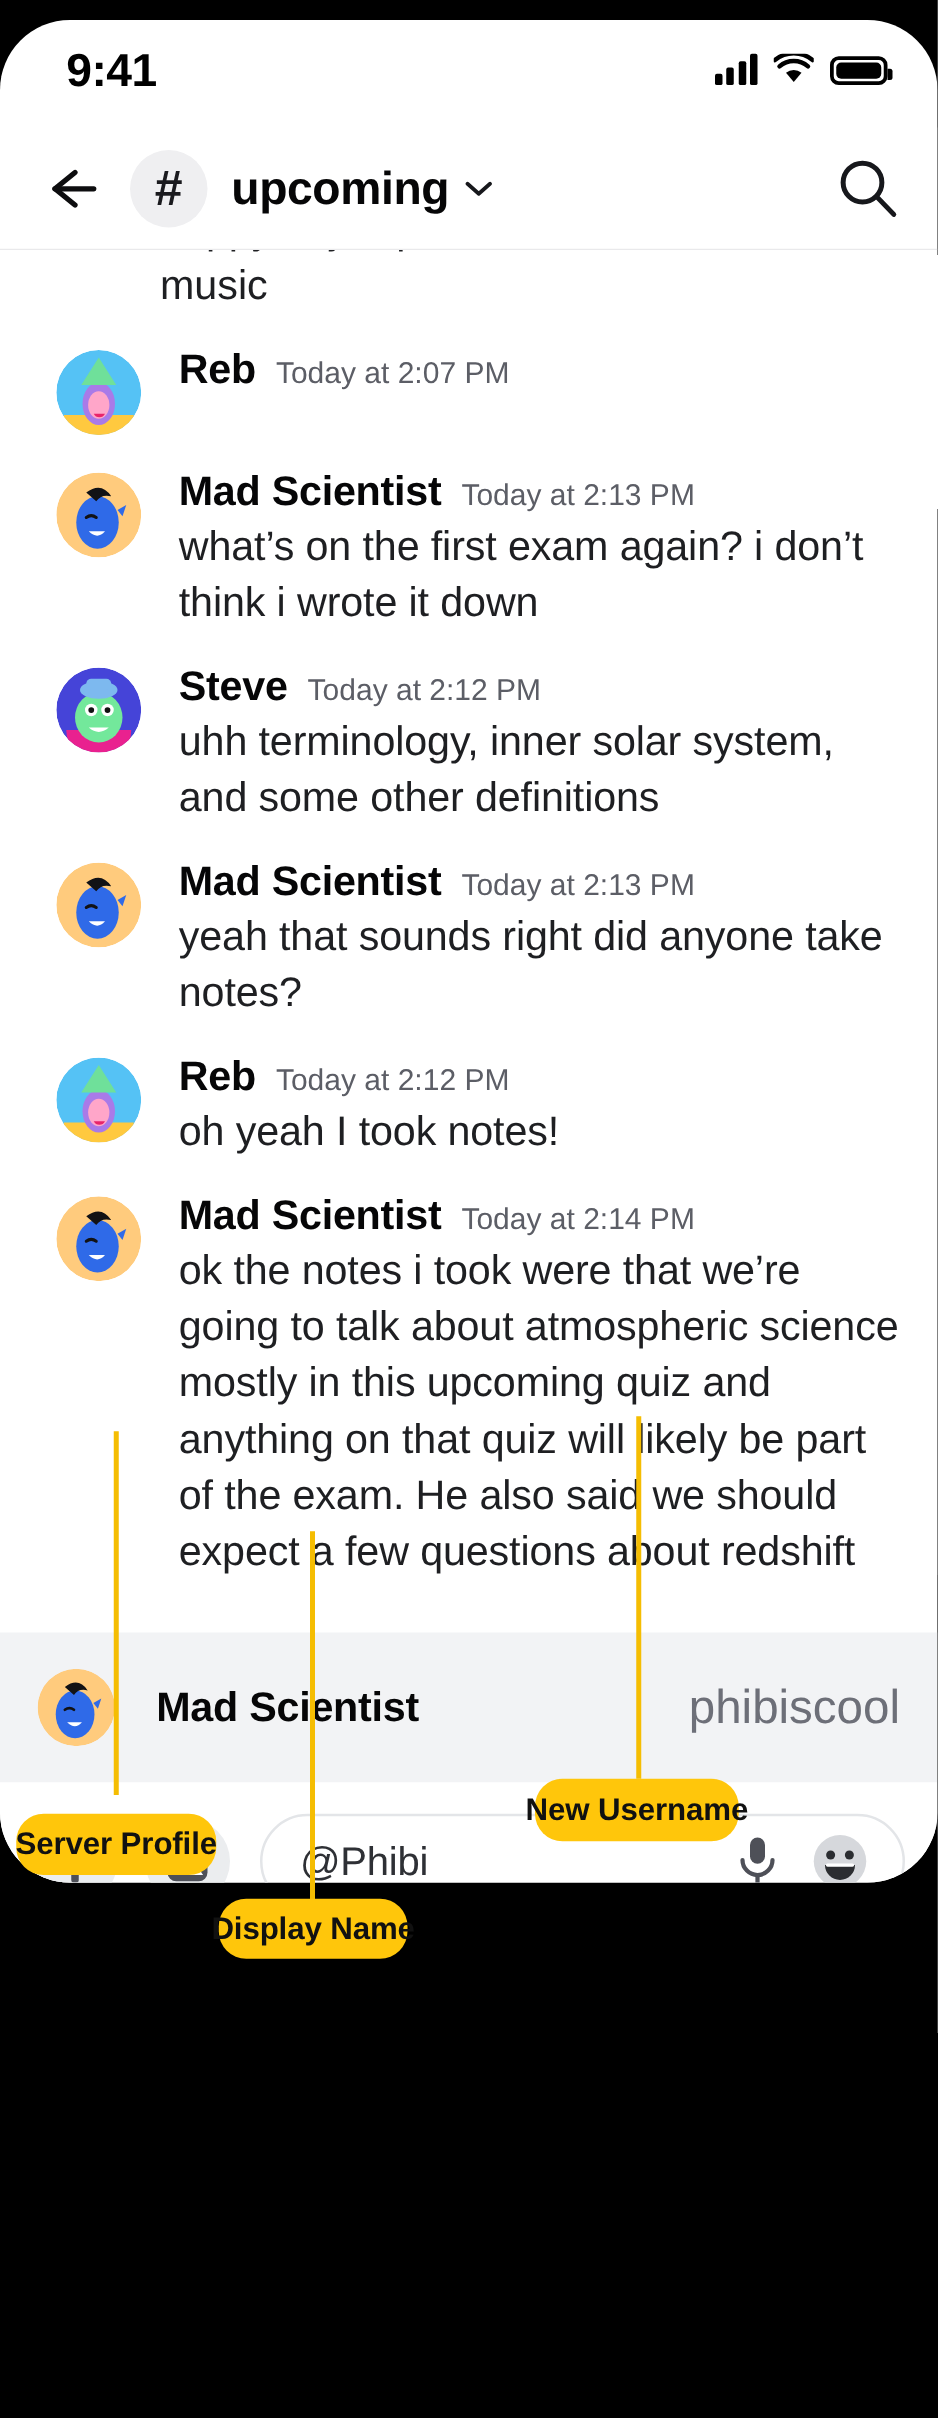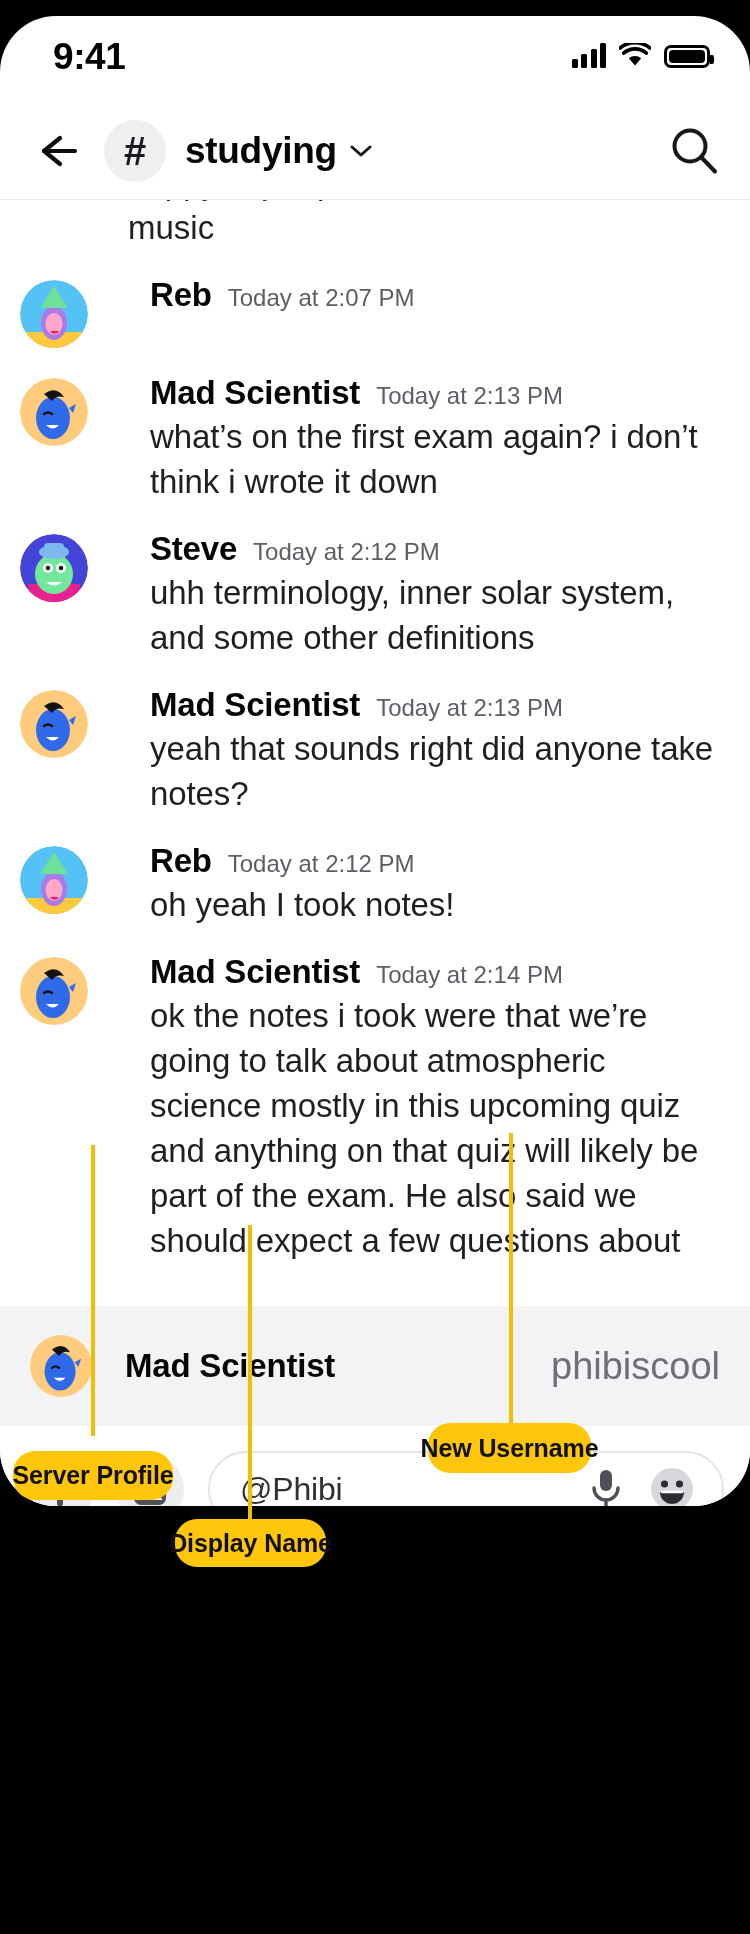--- a/index.html
+++ b/index.html
@@ -40,21 +40,21 @@
     display:flex; align-items:center; justify-content:center; margin-left:22px; flex:0 0 auto;
   }
   .hash-badge span { font-size:40px; font-weight:700; color:#1a1a1e; line-height:1; }
   .chan-name { font-size:37px; font-weight:700; color:#060607; margin-left:19px; letter-spacing:-0.3px; }
   .chev { margin-left:13px; width:22px; height:14px; }
   .search-ico { margin-left:auto; width:52px; height:52px; }
 
   
   .messages { position:relative; height:1060px; overflow:hidden; background:#fff; }
   .msg-clip { position:absolute; left:0; right:0; top:-40px; }
-  .msg { display:flex; padding:0 26px 0 20px; margin-top:26px;gap:32px; }
+  .msg { display:flex; padding:0 26px 0 45px; margin-top:26px; }
   .avatar { width:68px; height:68px; border-radius:50%; flex:0 0 auto; margin-top:4px;
             overflow:hidden; position:relative; }
   .msg-body { margin-left:30px; flex:1 1 auto; min-width:0; }
   .msg-head { display:flex; align-items:baseline; }
   .author { font-size:33px; font-weight:700; color:#060607; letter-spacing:-0.2px; }
   .stamp { font-size:24px; color:#5c5e66; margin-left:16px; font-weight:400; }
   .text { font-size:33px; line-height:45px; color:#1e1f22; margin-top:2px; letter-spacing:-0.1px; }
   .partial-top { font-size:33px; line-height:45px; color:#1e1f22; padding:0 26px 0 128px; }
 
   
@@ -123,21 +123,21 @@
   </div>
 
   <div class="chan-header">
     <svg class="back-arrow" viewBox="0 0 48 48">
       <path d="M26 11 L10 24 L26 37" stroke="#0d0d0f" stroke-width="4.2" fill="none" stroke-linecap="round" stroke-linejoin="round"></path>
       <path d="M10 24 L41 24" stroke="#0d0d0f" stroke-width="4.2" stroke-linecap="round"></path>
     </svg>
     <div class="hash-badge">
       <span>#</span>
     </div>
-    <div class="chan-name">studying</div>
+    <div class="chan-name">upcoming</div>
     <svg class="chev" viewBox="0 0 22 14">
       <path d="M2 3 L11 11 L20 3" stroke="#17181c" stroke-width="3" fill="none" stroke-linecap="round" stroke-linejoin="round"></path>
     </svg>
     <svg class="search-ico" viewBox="0 0 52 52">
       <circle cx="22" cy="21" r="15.5" stroke="#17181c" stroke-width="4" fill="none"></circle>
       <path d="M33.5 32.5 L47 46.5" stroke="#17181c" stroke-width="4" stroke-linecap="round"></path>
     </svg>
   </div>
 
   <div class="messages">

